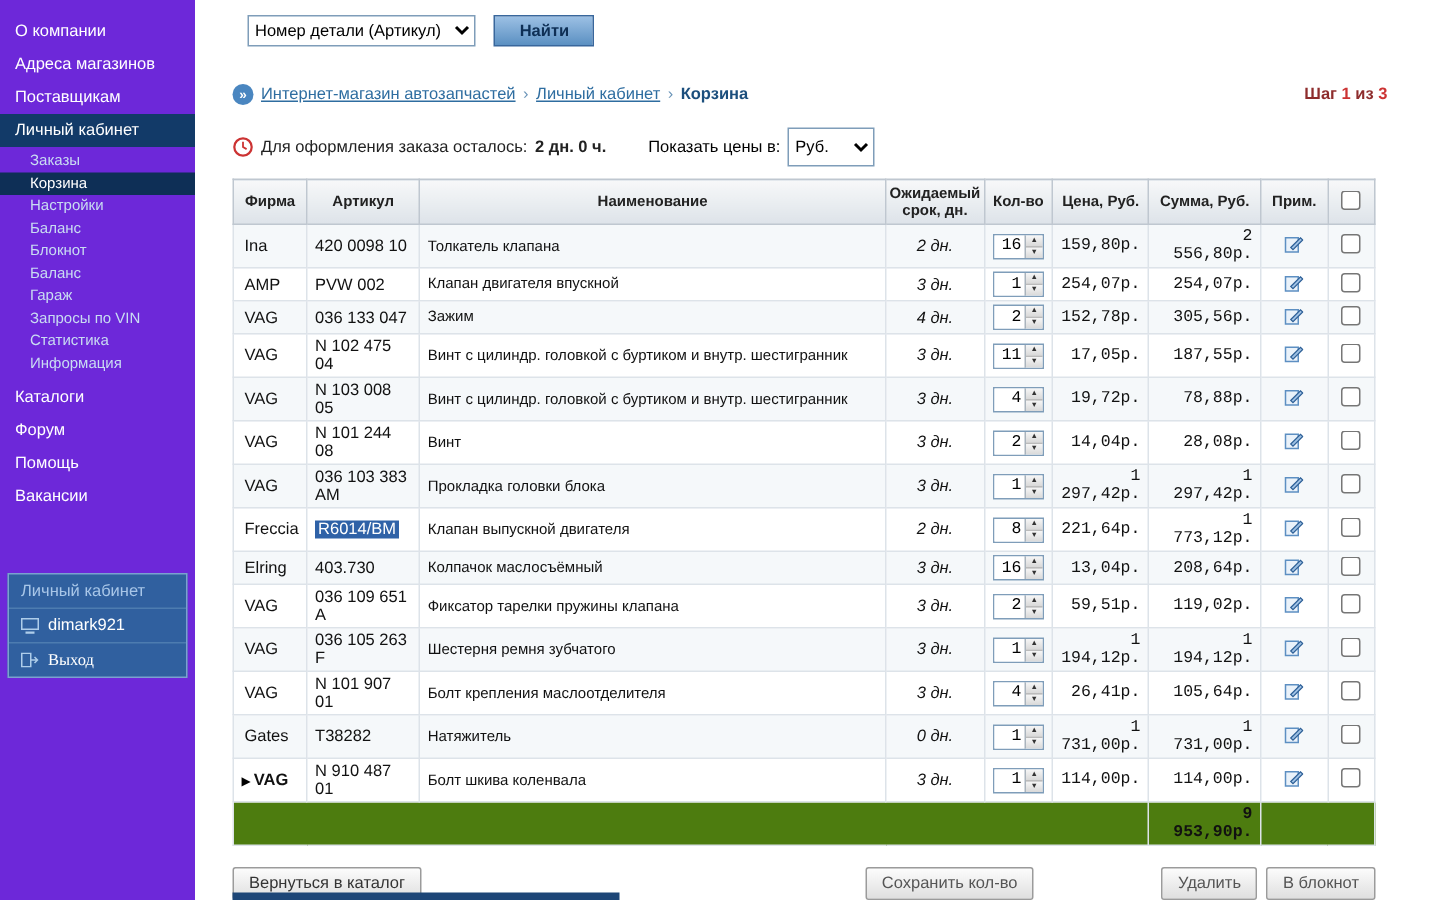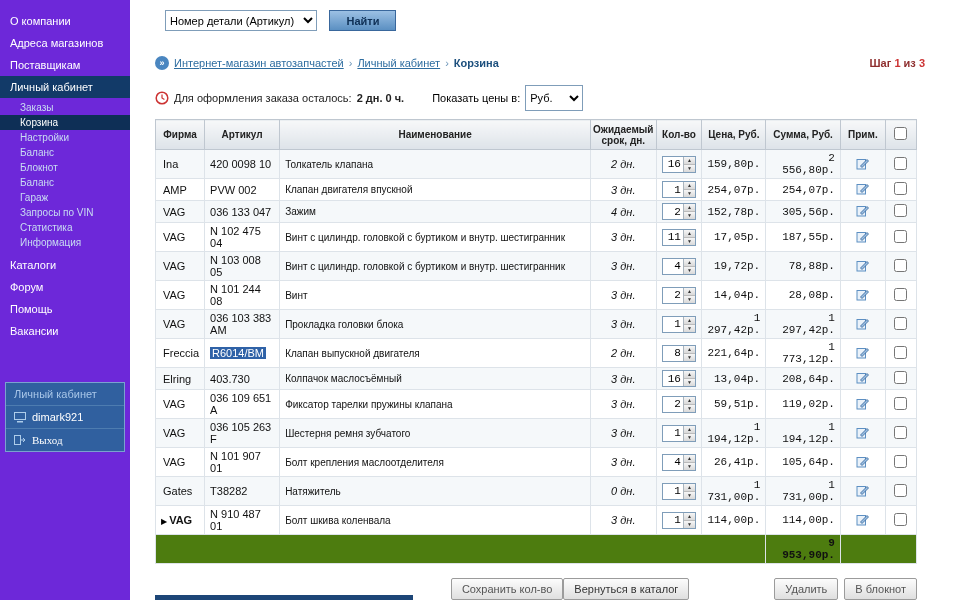--- a/index.html
+++ b/index.html
@@ -579,22 +579,22 @@
         <tfoot>
           <tr class="total-row">
             <td colspan="6"></td>
             <td class="c-sum">9 953,90р.</td>
             <td colspan="2"></td>
           </tr>
         </tfoot>
       </table>
 
       <div class="btn-row">
+        <button class="btn" id="back-btn">Вернуться в каталог</button>
         <button class="btn gray" id="save-qty-btn">Сохранить кол-во</button>
-        <button class="btn" id="back-btn">Вернуться в каталог</button>
         <button class="btn gray" id="delete-btn">Удалить</button>
         <button class="btn gray" id="notebook-btn">В блокнот</button>
       </div>
 
       <div class="bottom-row">
         <div class="info-box">
           <div class="info-title">Информация</div>
 
         </div>
         <div class="right-col">

